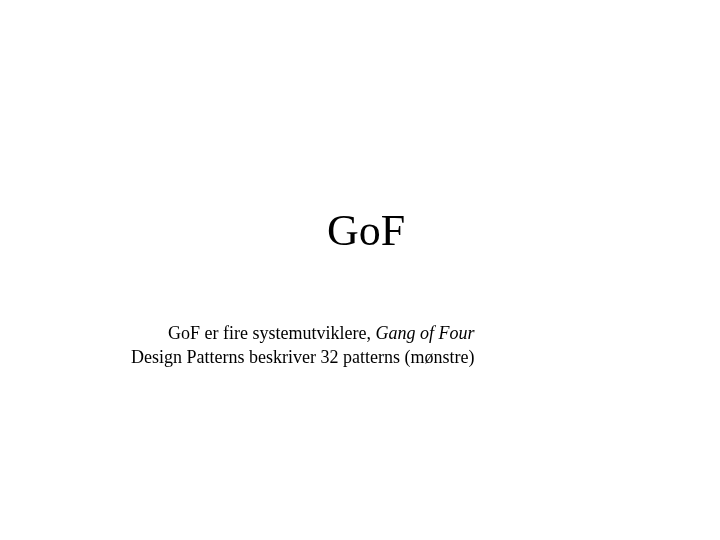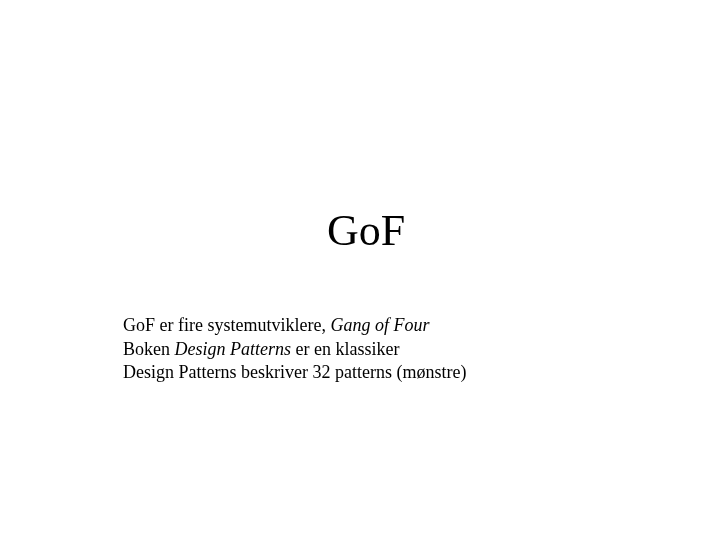--- a/index.html
+++ b/index.html
@@ -1,27 +1,26 @@
 <!DOCTYPE html>
 <html><head>
   <meta charset="utf-8">
   <style>
     html, body { margin: 0; padding: 0; background: #ffffff; }
     body { width: 720px; height: 540px; position: relative; overflow: hidden;
       font-family: "Liberation Serif", "DejaVu Serif", serif; color: #000; }
     .title { position: absolute; top: 205px; left: 6px; width: 720px; text-align: center;
       font-size: 44px; line-height: 52px; }
-    .bullets { position: absolute; top: 306px; left: 115px; margin: 8px; padding: 0; list-style: none;
-      font-size: 18px; line-height: 23.5px; }
+    .bullets { position: absolute; top: 306px; left: 115px; margin: 16px; padding: 0; list-style: none;
+      font-size: 18px; line-height: 23.5px; text-align: right; }
     .bullets li { white-space: nowrap; }
     .it { font-style: italic; }
   </style>
 </head>
 <body>
 
 <div>
   <div class="title">GoF</div>
   <ul class="bullets">
     <li><span>GoF er fire systemutviklere, </span><span class="it">Gang of Four</span></li>
-    <li><span>Boken </span><span class="it">Design Patterns</span><span> er en klassiker</span></li>
     <li><span>Design Patterns beskriver 32 patterns (mønstre)</span></li>
   </ul>
 </div>
 
 </body></html>

